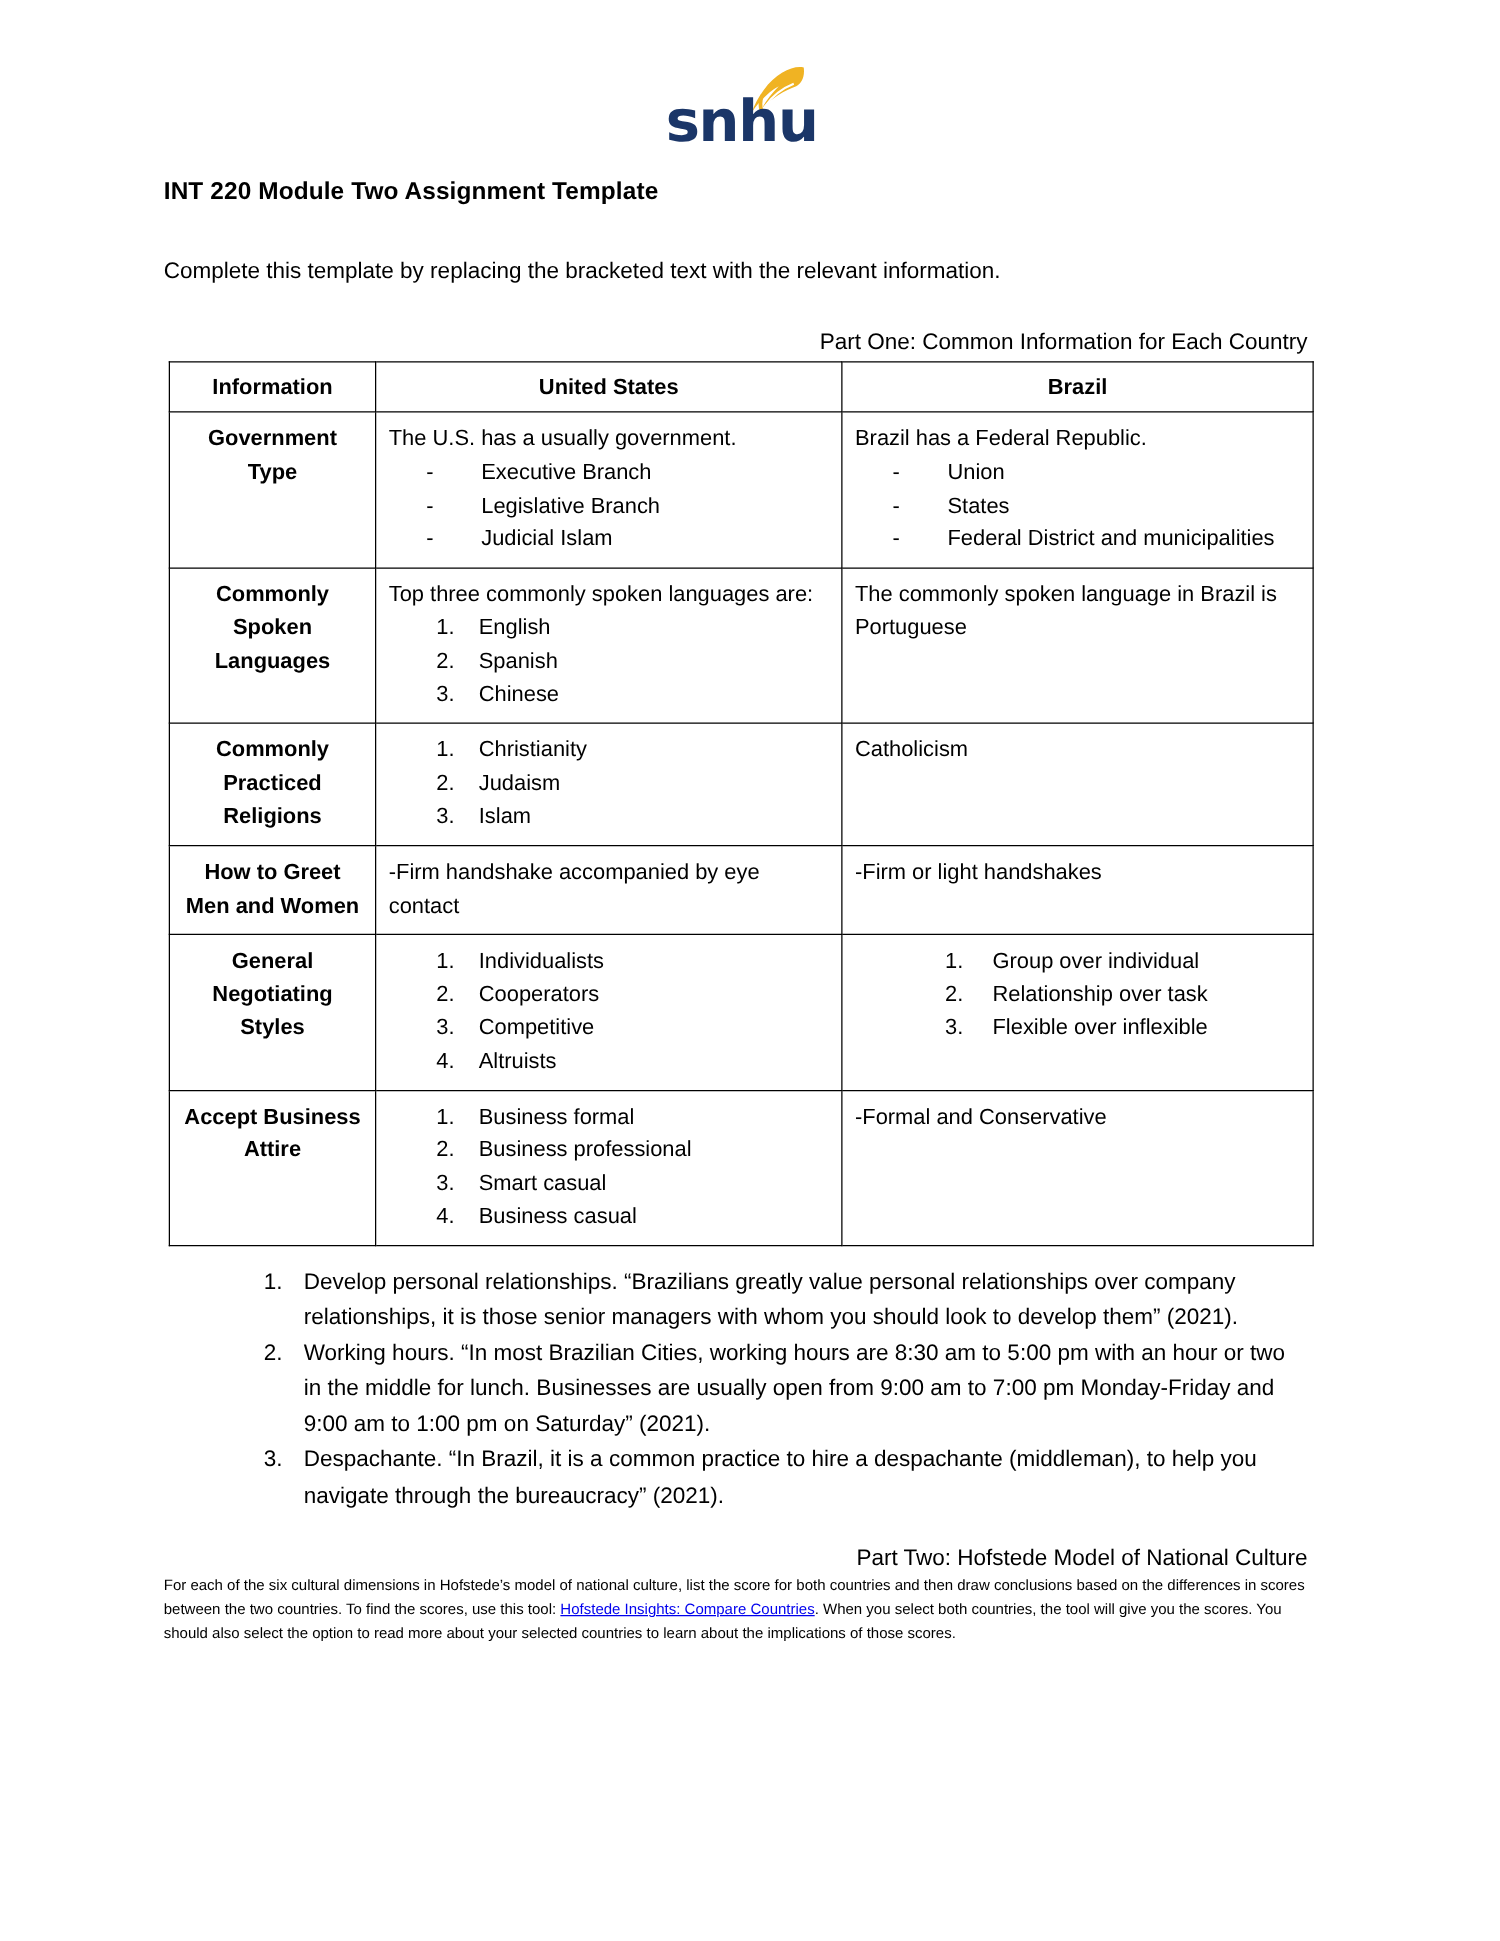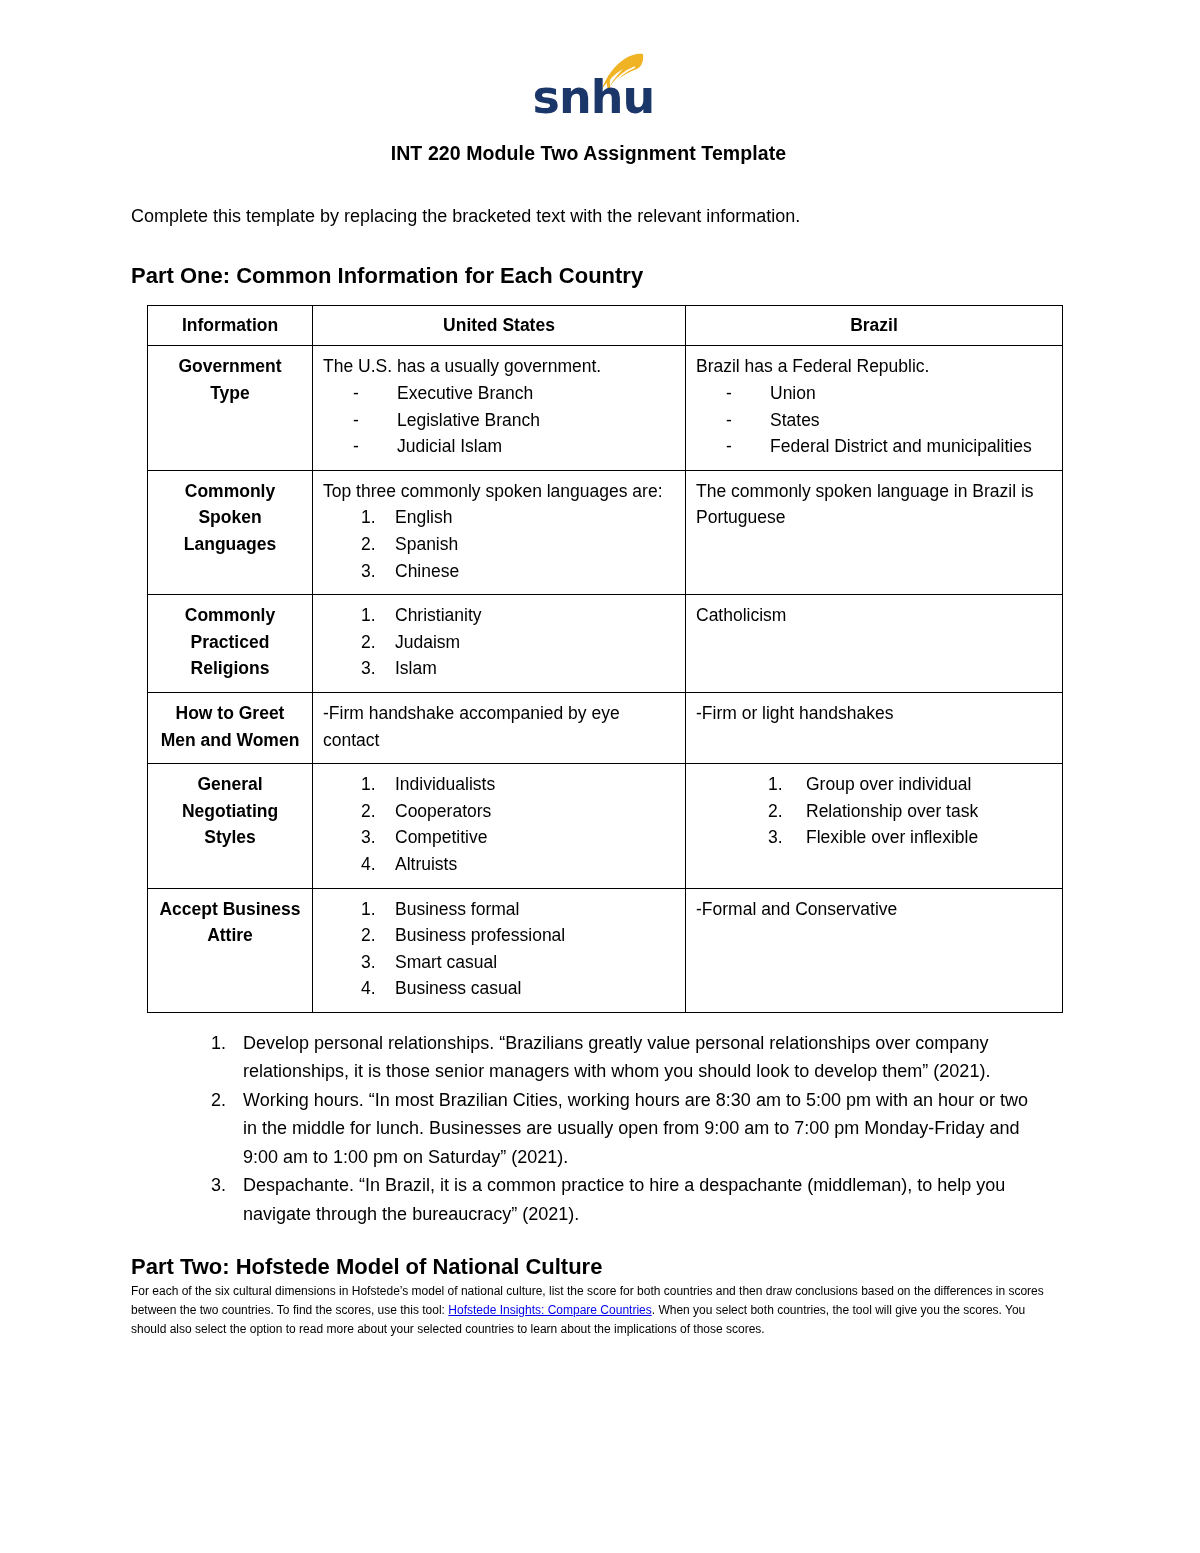--- a/index.html
+++ b/index.html
@@ -52,35 +52,35 @@
     color: #1b3668;
   }
   .logo-flame {
     position: absolute;
     right: 0px;
     top: -4px;
   }
 
   
   .doc-title {
-    text-align: center;
+    text-align: left;
     font-weight: bold;
     font-size: 19.5px;
     margin: 14px 0 0 0;
     letter-spacing: 0.1px;
   }
   .intro {
     font-size: 18px;
     margin: 38px 0 0 0;
     line-height: 1.55;
   }
   .part-heading {
-    text-align: left;
-    font-weight: bold;
-    font-size: 22px;
+    text-align: right;
+    font-weight: normal;
+    font-size: 18px;
     margin: 32px 0 5px 0;
   }
   .part-heading.two {
     margin-top: 26px;
     margin-bottom: 2px;
   }
   .body-para {
     font-size: 12px;
     line-height: 1.58;
     margin: 0;
@@ -89,21 +89,21 @@
   .link {
     color: #0000ee;
     text-decoration: underline;
   }
 
   
   table.cmp {
     border-collapse: collapse;
     width: 915px;
     table-layout: fixed;
-    margin: 16px;
+    margin: 4px;
   }
   table.cmp col.c1 { width: 165px; }
   table.cmp col.c2 { width: 373px; }
   table.cmp col.c3 { width: 377px; }
   table.cmp th, table.cmp td {
     border: 1.3px solid #000000;
     vertical-align: top;
     padding: 7px 10px 10px 10px;
     font-size: 17.5px;
     line-height: 1.52;

